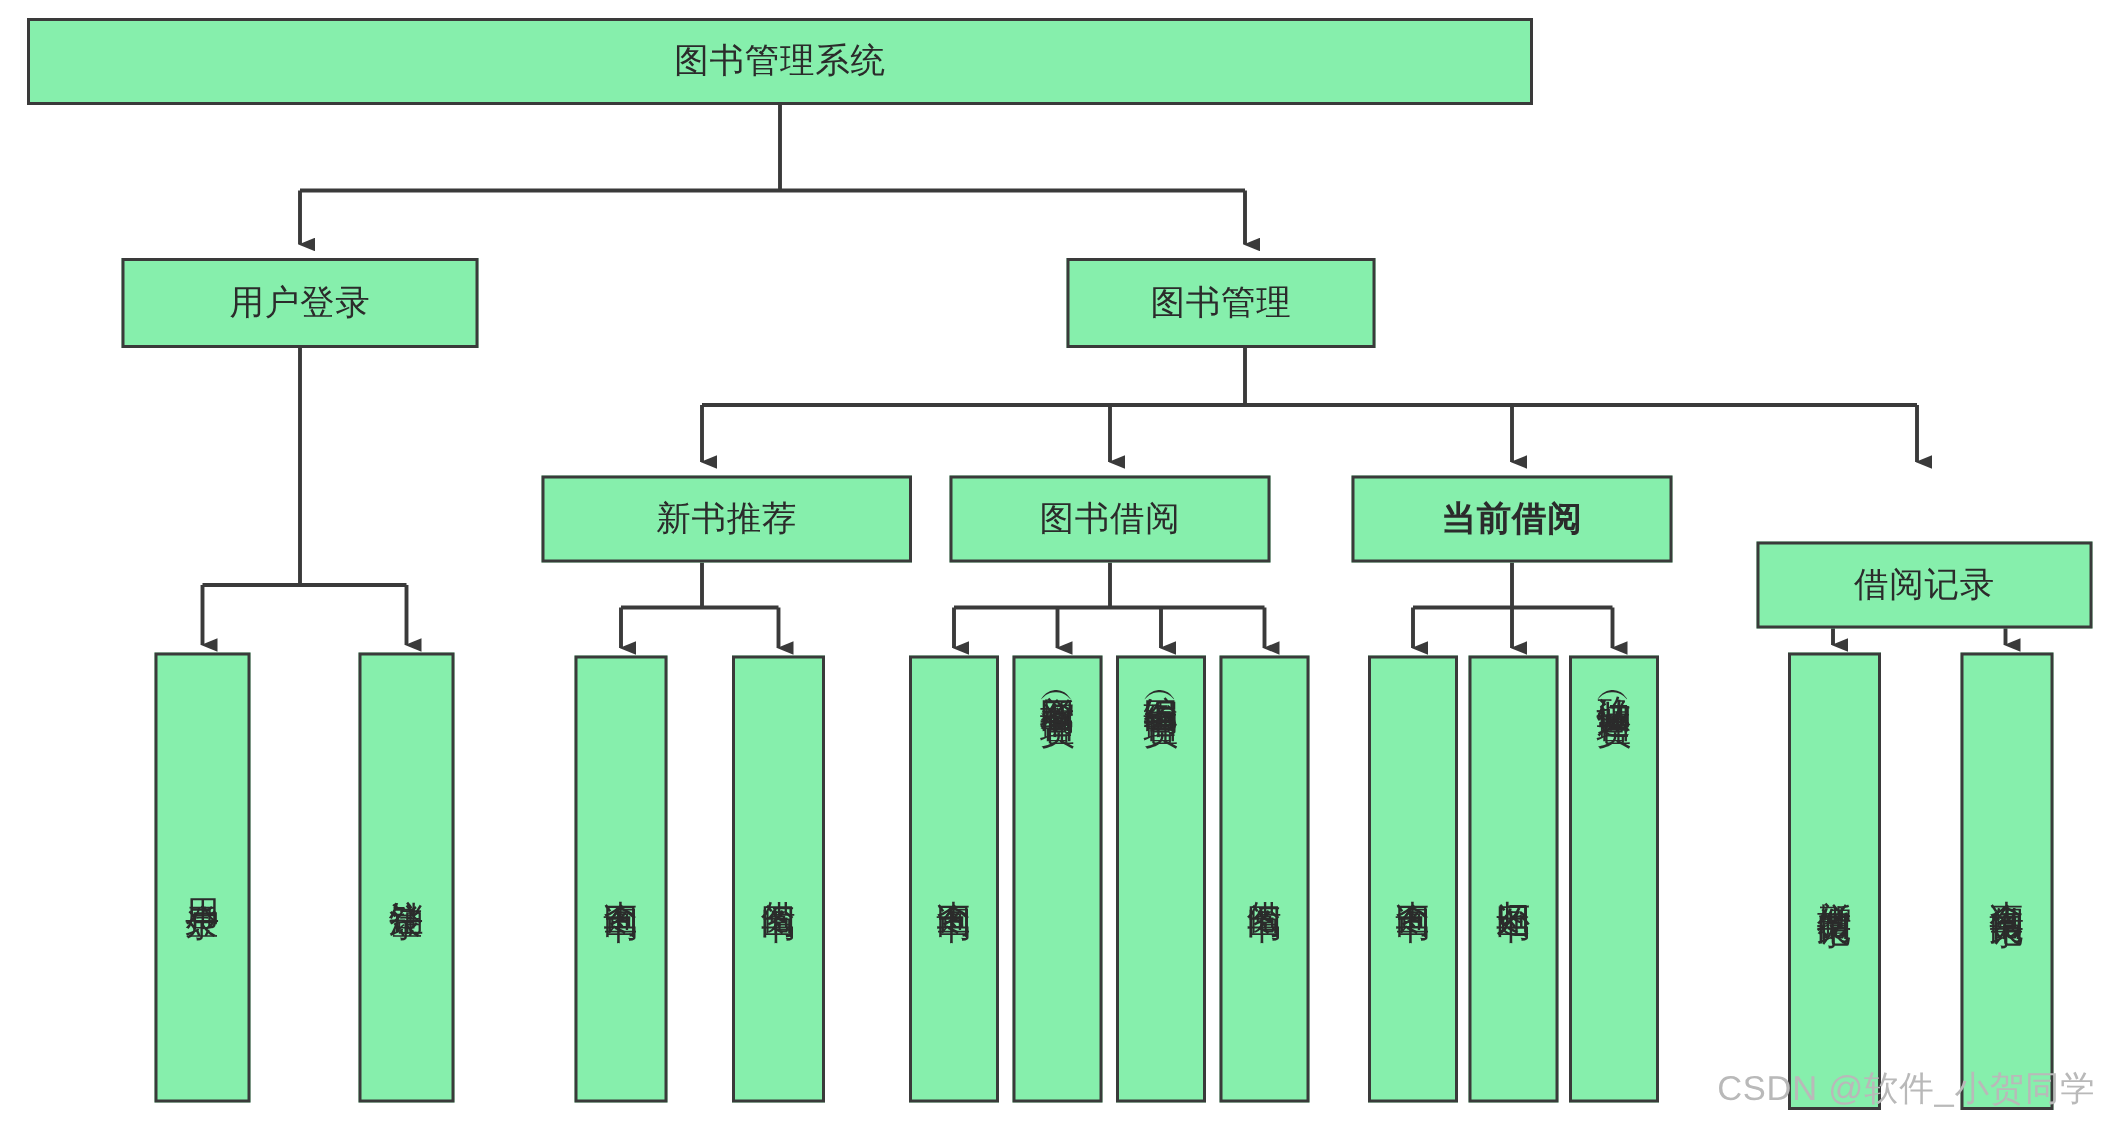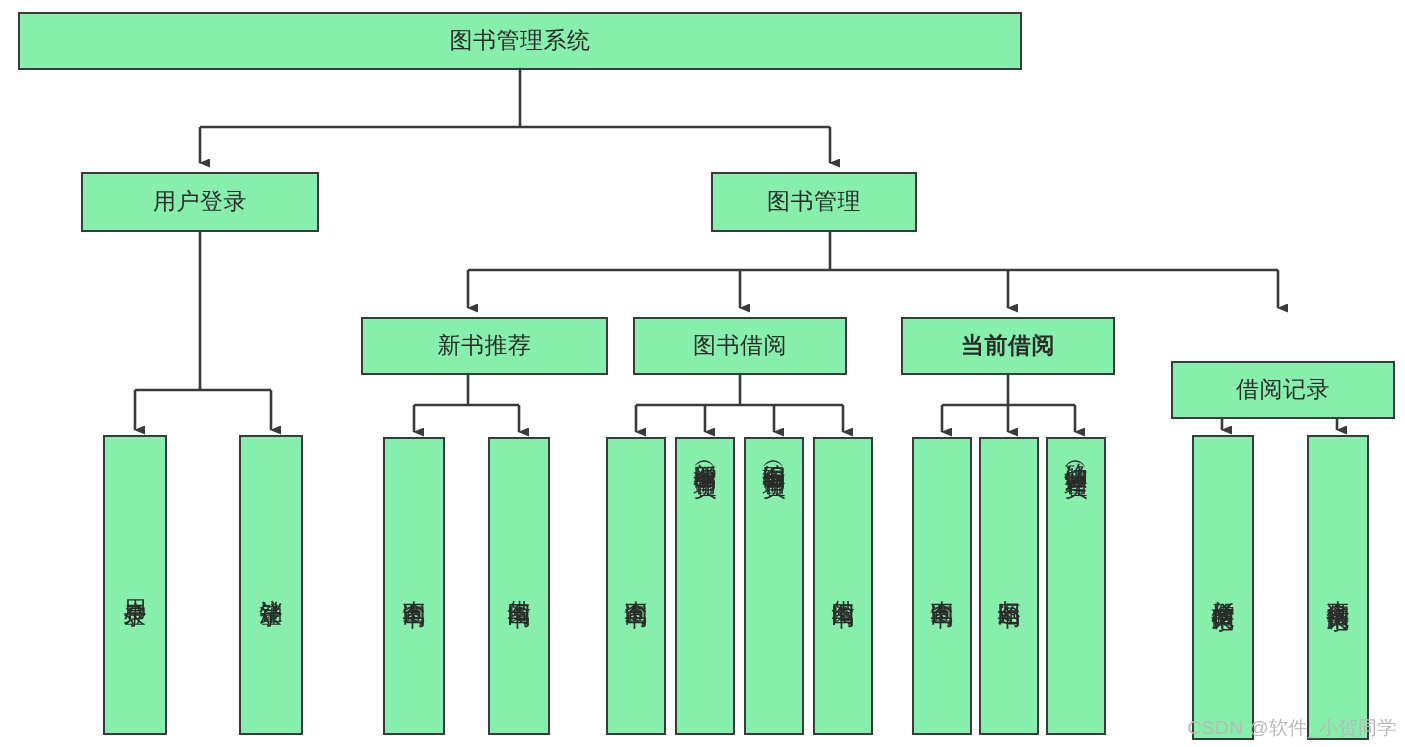--- a/index.html
+++ b/index.html
@@ -50,21 +50,21 @@
     writing-mode: vertical-rl;
     text-orientation: upright;
     line-height: 1.25;
     letter-spacing: 2px;
     white-space: nowrap;
   }
   .watermark {
     position: absolute;
     right: 8px;
     bottom: 6px;
-    font-size: 19px;
+    font-size: 23px;
     color: #b9b9b9;
     white-space: nowrap;
     letter-spacing: 0.5px;
   }
 </style>
 </head>
 <body>
 
 <div id="diagram-root">
 

